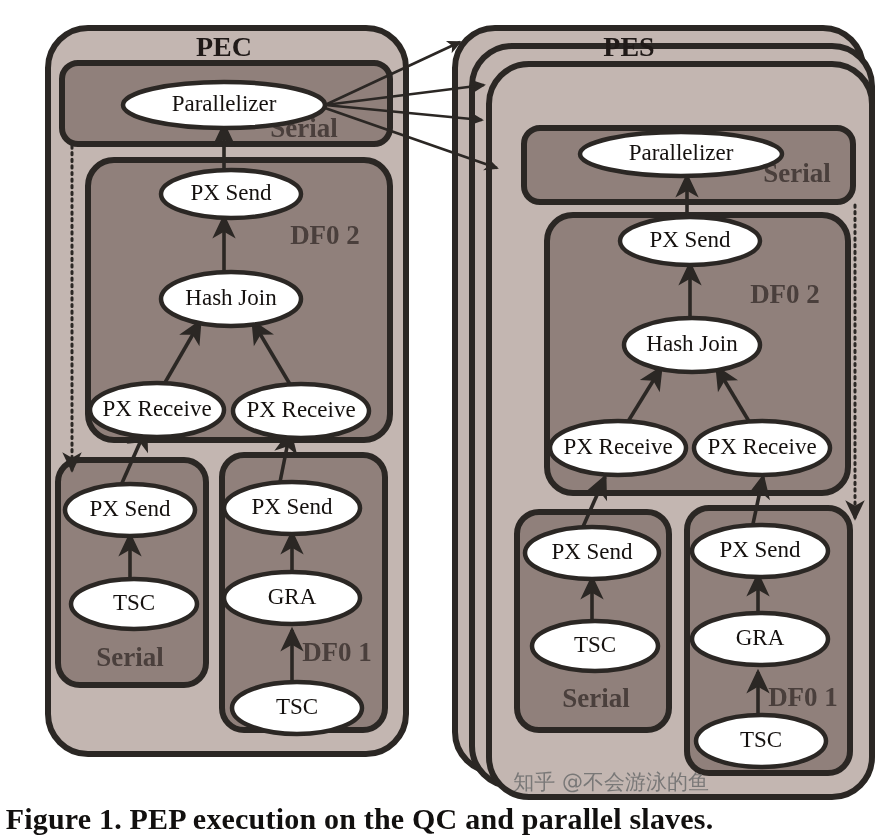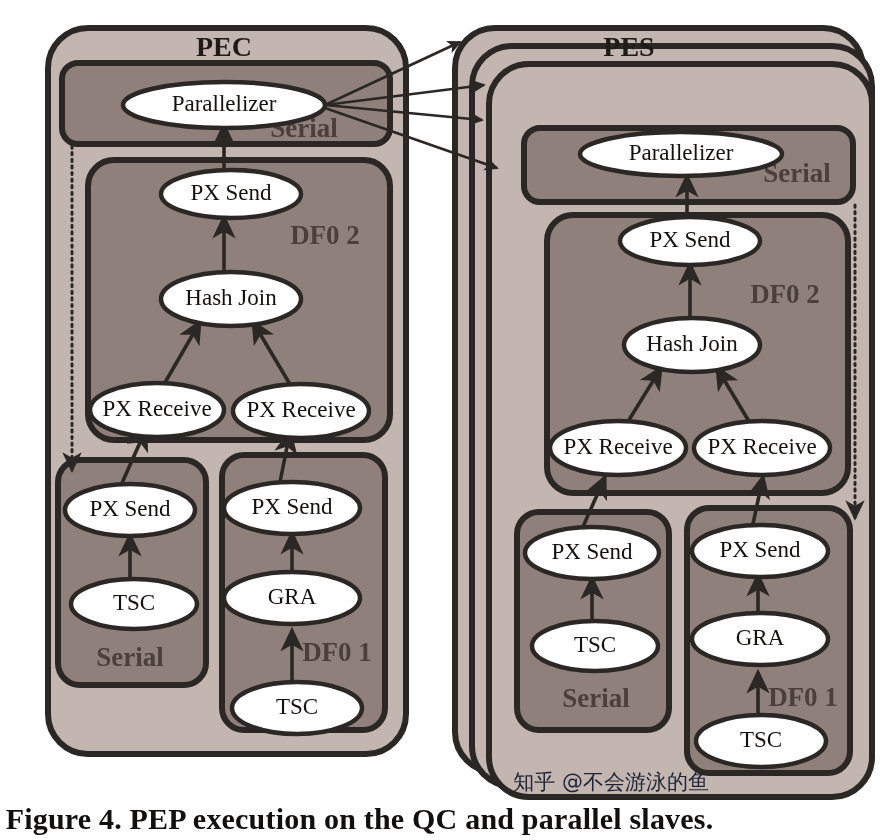--- a/index.html
+++ b/index.html
@@ -31,21 +31,21 @@
     font-size:28px;font-weight:bold;fill:#201a18;text-anchor:middle;dominant-baseline:middle;
   }
   .caption{
     position:absolute;left:0;right:0;bottom:4px;text-align:center;
     font-family:"Liberation Serif","DejaVu Serif",serif;
     font-size:30px;font-weight:bold;color:#12100f;letter-spacing:.2px;white-space:nowrap;
   }
   .watermark{
     position:absolute;right:10px;bottom:44px;
     font-family:"DejaVu Sans","Liberation Sans",sans-serif;
-    font-size:21px;color:#0f172a;opacity:.92;white-space:nowrap;
+    font-size:21px;color:#737373;opacity:.92;white-space:nowrap;
   }
 </style>
 </head>
 <body>
 
 <div id="stage">
 
   <svg id="diagram" viewBox="0 0 893 840">
     <defs>
       <marker id="ah" viewBox="0 0 12 12" refX="10" refY="6" markerWidth="7.5" markerHeight="7.5" orient="auto-start-reverse">
@@ -200,14 +200,14 @@
 
     <g>
       <path class="edge-thin" marker-end="url(#ah-sm)" d="M325,105 L460,42"></path>
       <path class="edge-thin" marker-end="url(#ah-sm)" d="M325,105 L484,85"></path>
       <path class="edge-thin" marker-end="url(#ah-sm)" d="M325,105 L482,120"></path>
       <path class="edge-thin" marker-end="url(#ah-sm)" d="M325,108 L497,168"></path>
     </g>
   </svg>
 
   <div class="watermark">知乎 @不会游泳的鱼</div>
-  <div class="caption">Figure 4. PEP execution on the QC and parallel slaves.</div>
+  <div class="caption">Figure 1. PEP execution on the QC and parallel slaves.</div>
 </div>
 
 </body></html>

